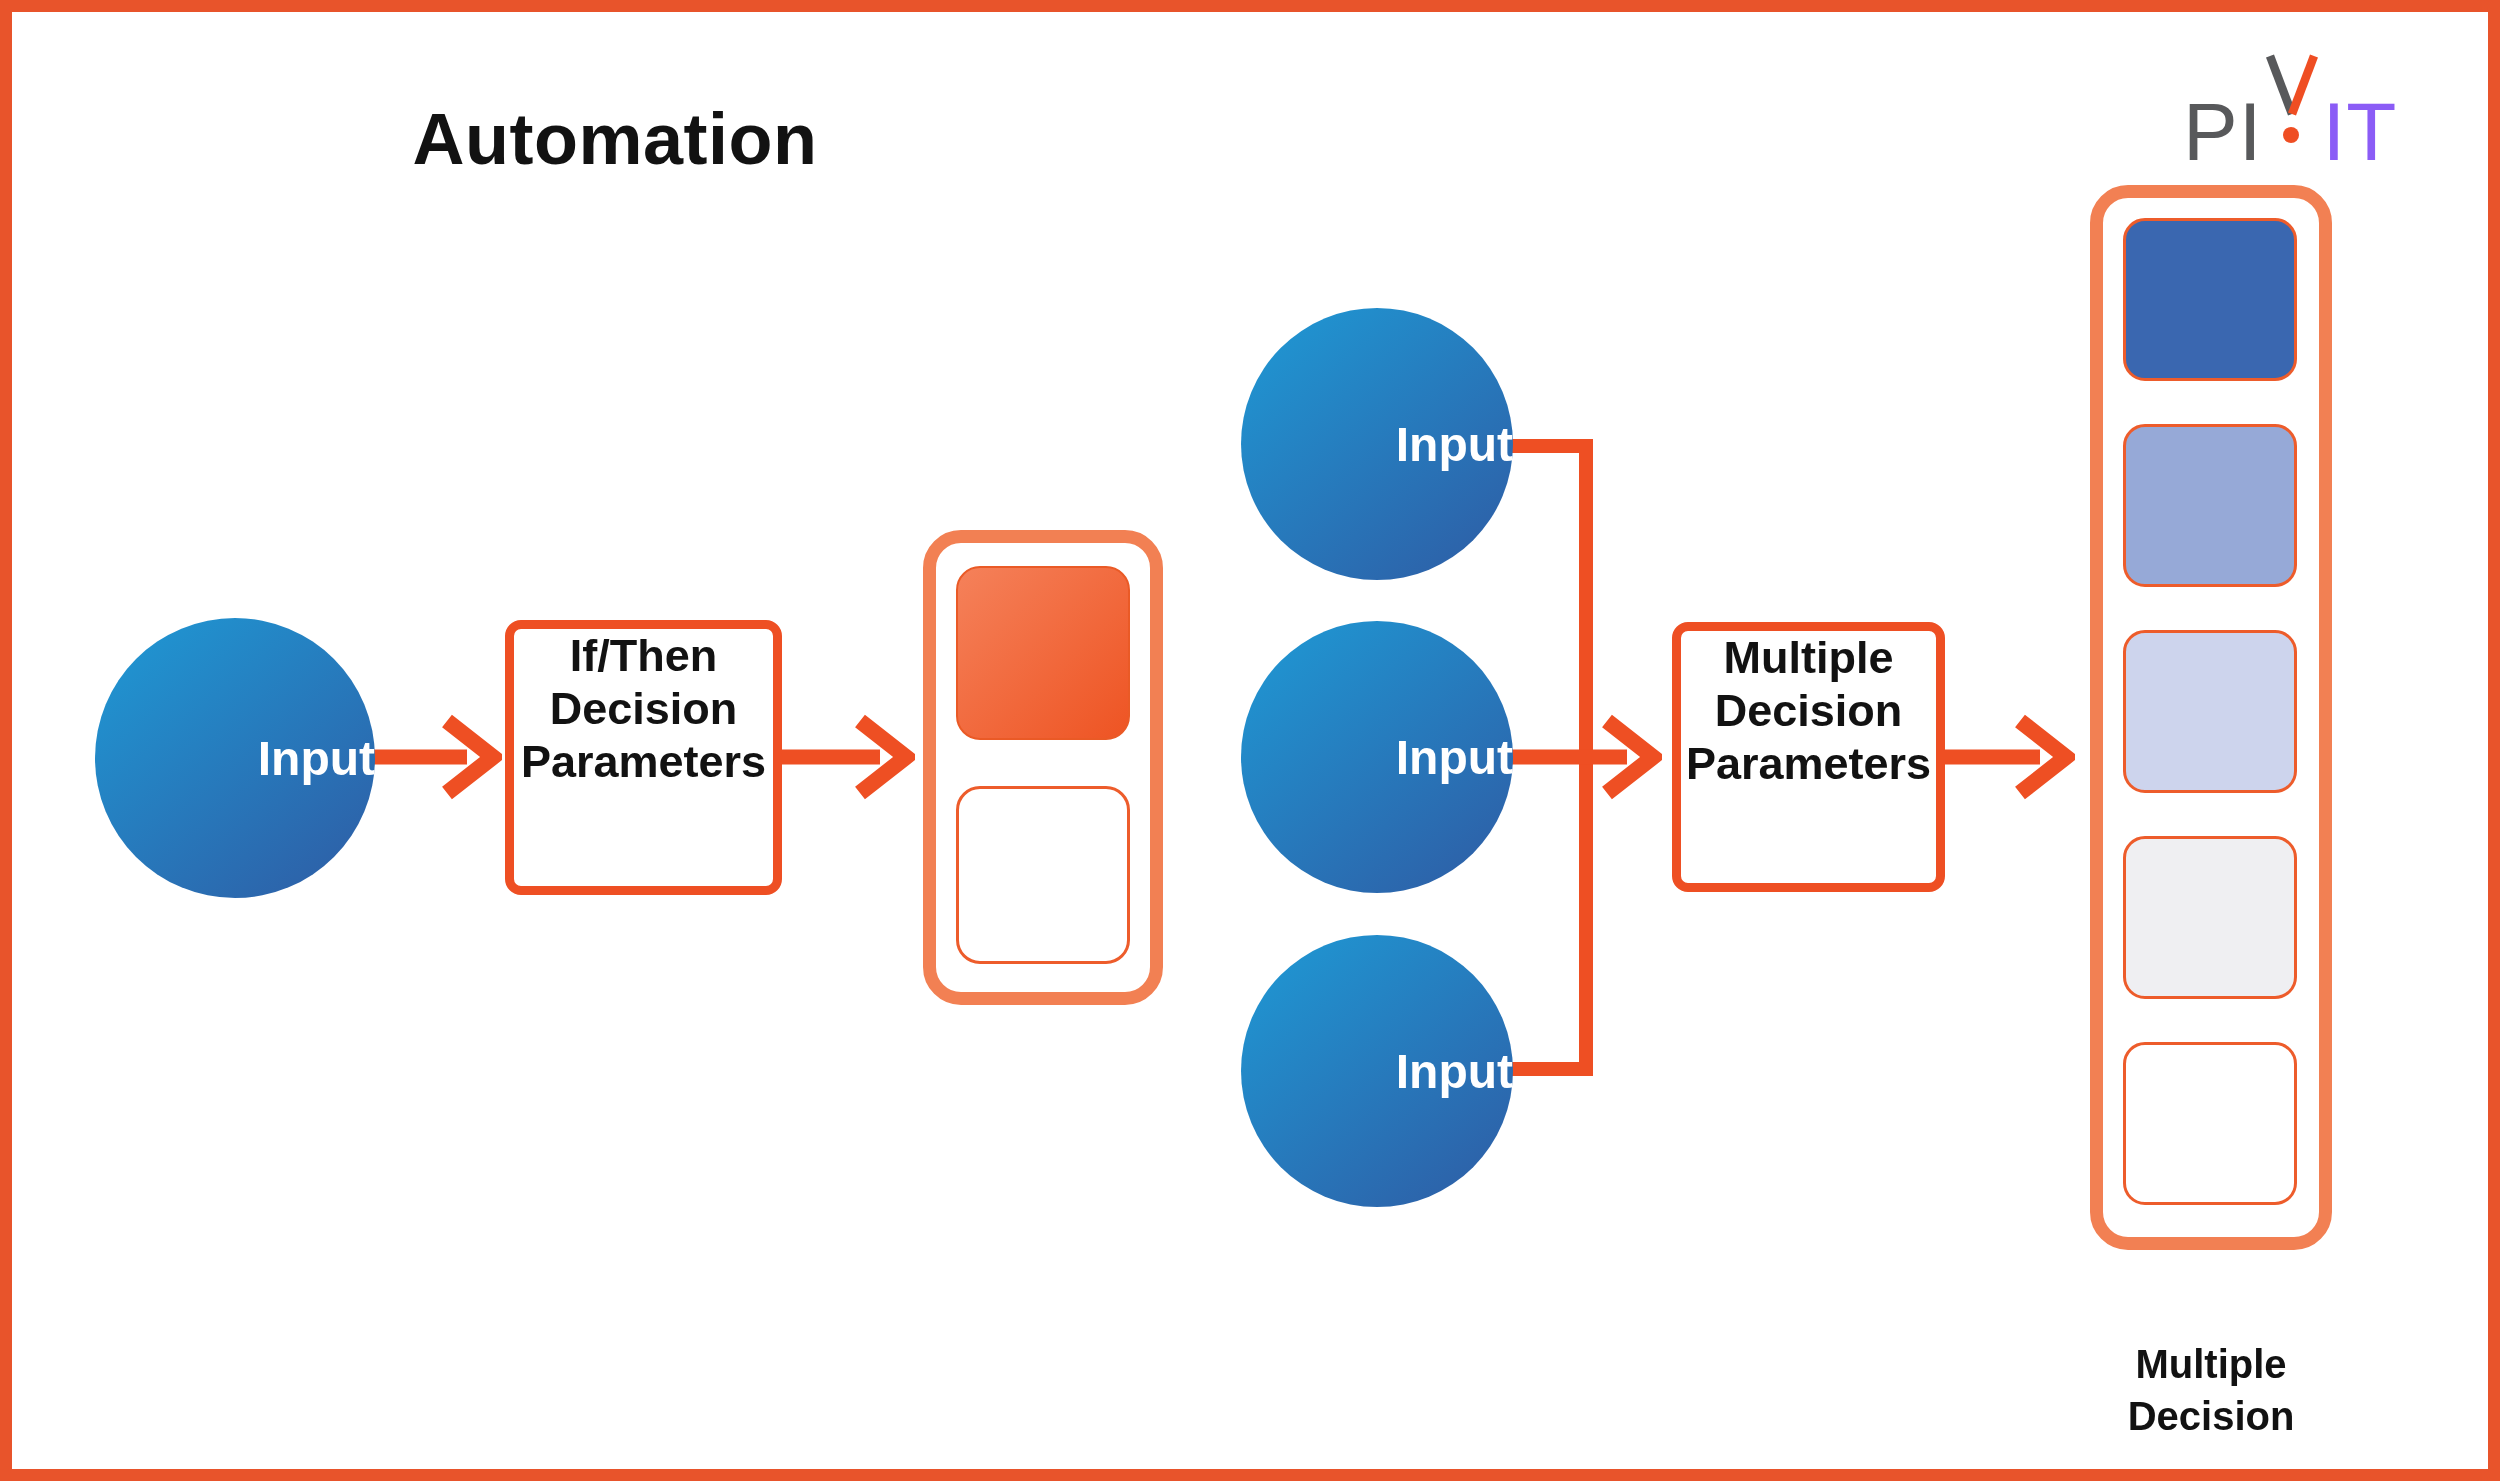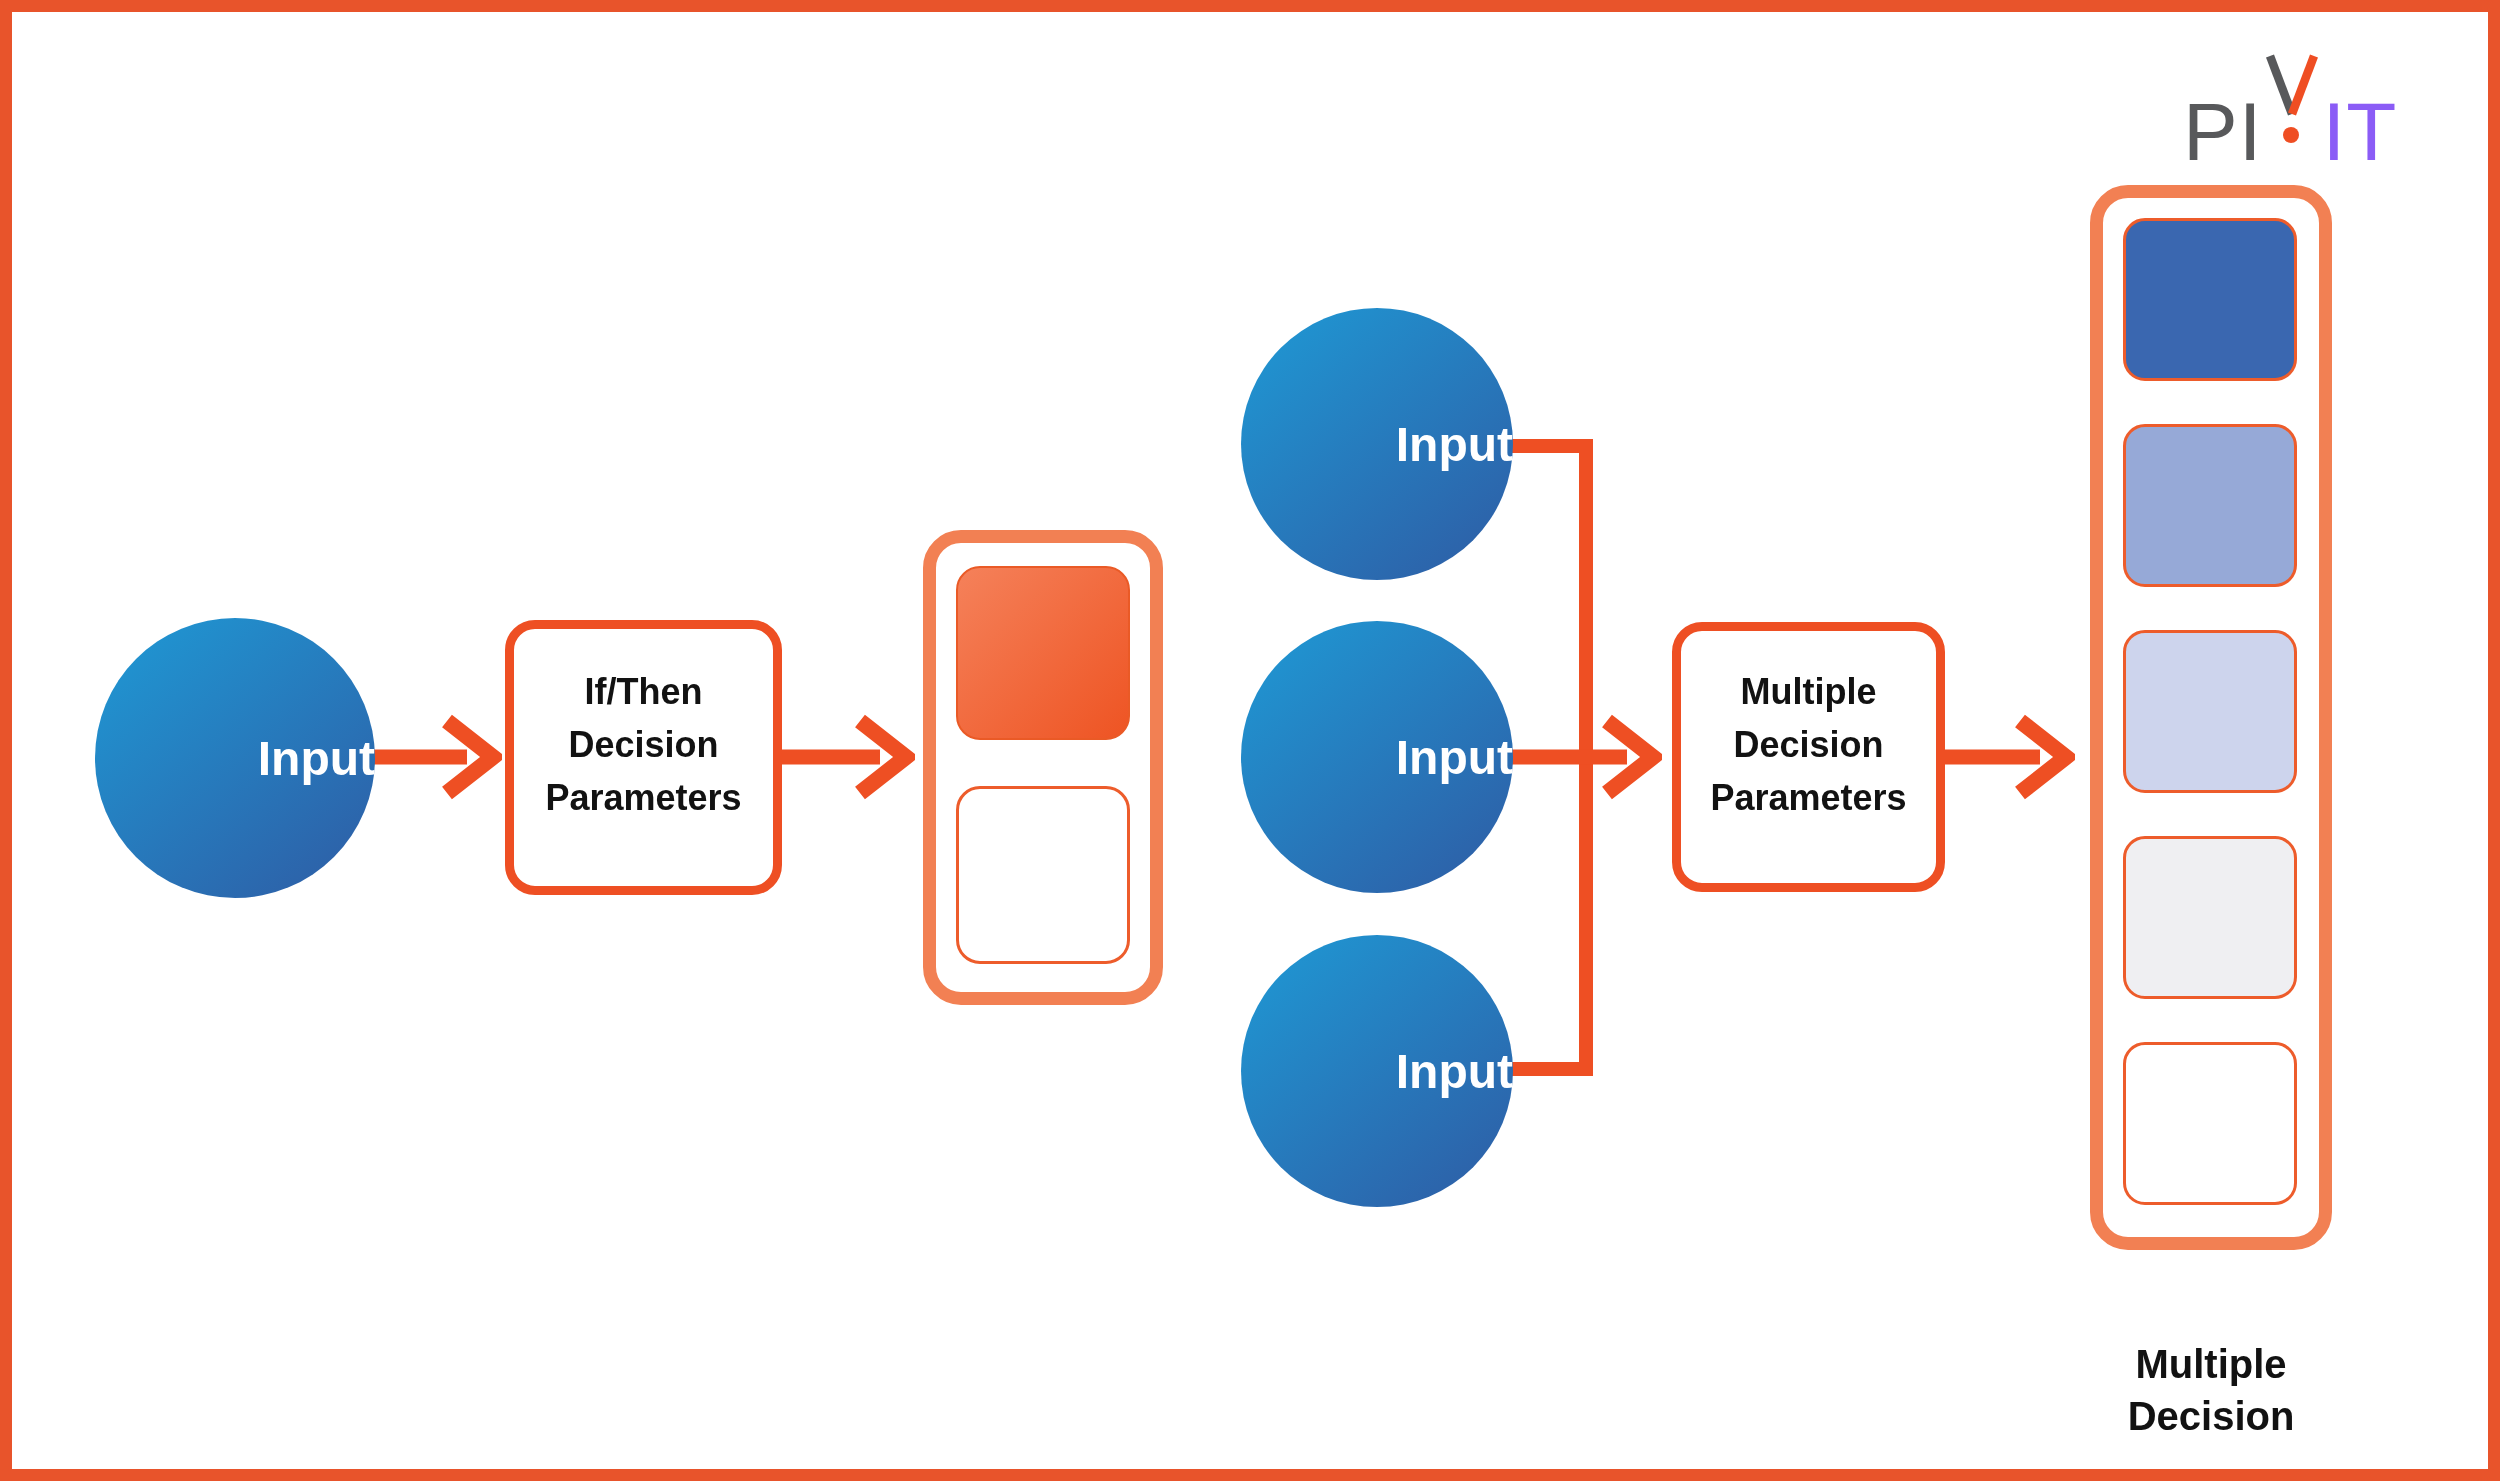--- a/index.html
+++ b/index.html
@@ -74,28 +74,27 @@
   .arrow.a1 { left: 352px;  top: 712px; }
   .arrow.a2 { left: 765px;  top: 712px; }
   .arrow.a3 { left: 1512px; top: 712px; }
   .arrow.a4 { left: 1925px; top: 712px; }
 
   
   .dbox {
     position: absolute;
     background: #ffffff;
     border: 9px solid #ee4f23;
-    border-radius: 30px;
+    border-radius: 16px;
     box-sizing: border-box;
     display: flex;
     flex-direction: column;
     align-items: center;
-    justify-content: center;
     padding-bottom: 26px;
-    font-size: 36px;
+    font-size: 45px;
     font-weight: 700;
     line-height: 53px;
     color: #121212;
     text-align: center;
     z-index: 15;
   }
   .dbox.ifthen { left: 505px;  top: 620px; width: 277px; height: 275px; }
   .dbox.mdp    { left: 1672px; top: 622px; width: 273px; height: 270px; }
   .dbox span { display: block; }
 
@@ -178,20 +177,21 @@
   </svg>
   <svg class="arrow a3" width="150" height="90" viewBox="0 0 150 90">
     <line x1="0" y1="45" x2="115" y2="45" stroke="#ee4f23" stroke-width="15"></line>
     <polyline points="95,9 141,45 95,81" fill="none" stroke="#ee4f23" stroke-width="16"></polyline>
   </svg>
   <svg class="arrow a4" width="150" height="90" viewBox="0 0 150 90">
     <line x1="0" y1="45" x2="115" y2="45" stroke="#ee4f23" stroke-width="15"></line>
     <polyline points="95,9 141,45 95,81" fill="none" stroke="#ee4f23" stroke-width="16"></polyline>
   </svg>
 
+  <div class="title automation">Automation</div>
 
   <div class="logo">
     <span class="logo-text">PI</span>
     <svg class="logo-v" width="58" height="104" viewBox="0 0 58 104" role="img" aria-label="V">
       <line x1="7" y1="12" x2="29" y2="70" stroke="#58595b" stroke-width="8.5"></line>
       <line x1="51" y1="12" x2="29" y2="70" stroke="#ef4e23" stroke-width="8.5"></line>
       <circle cx="28" cy="91" r="8" fill="#ef4e23"></circle>
     </svg>
     <span class="logo-text orange">IT</span>
   </div>

